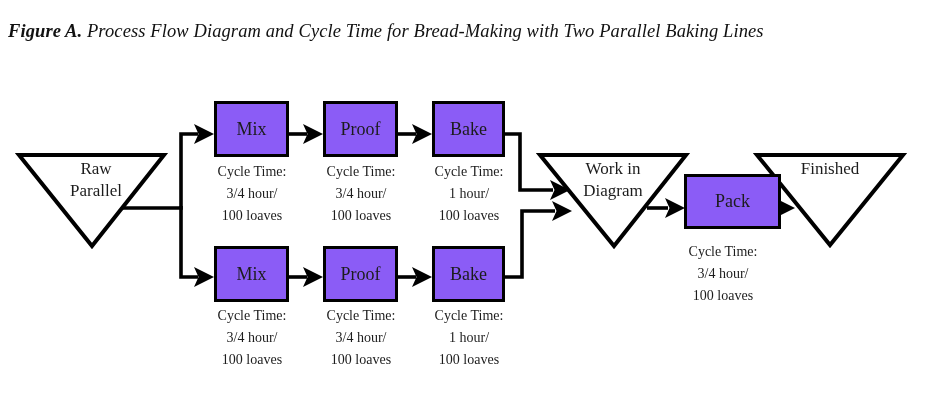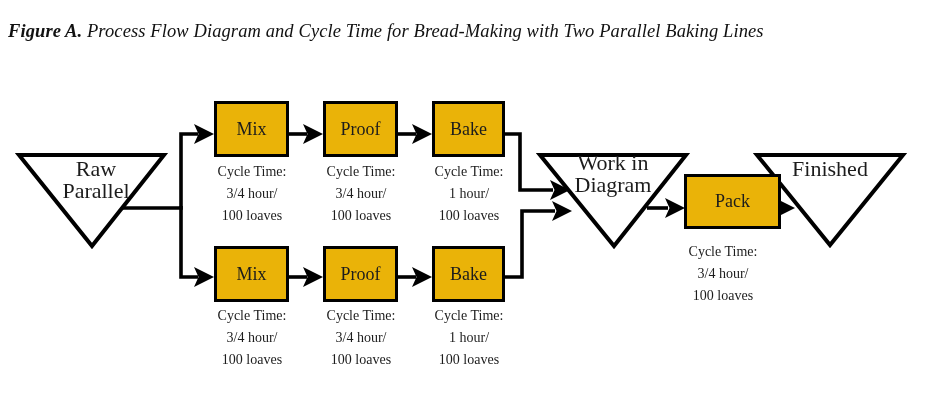--- a/index.html
+++ b/index.html
@@ -28,41 +28,41 @@
     left: 0; top: 0;
     width: 933px; height: 409px;
   }
   .tri-shape { fill: #ffffff; stroke: #000000; stroke-width: 4; stroke-linejoin: miter; }
   .flow-line { fill: none; stroke: #000000; stroke-width: 3.6; stroke-linejoin: miter; stroke-linecap: butt; }
   .arrow-head { fill: #000000; stroke: none; }
   .station-box {
     position: absolute;
     box-sizing: border-box;
     border: 3px solid #000000;
-    background: #eab308;
+    background: #8b5cf6;
     display: flex;
     align-items: center;
     justify-content: center;
     font-size: 18px;
     color: #1c1c1c;
   }
   .cycle-note {
     position: absolute;
     width: 124px;
     text-align: center;
     font-size: 14px;
     line-height: 21.8px;
     color: #1c1c1c;
     white-space: nowrap;
   }
   .tri-label {
     position: absolute;
     width: 150px;
     text-align: center;
-    font-size: 22px;
+    font-size: 17px;
     line-height: 22px;
     color: #1c1c1c;
   }
 </style>
 </head>
 <body>
 
 <div class="stage">
 
   <div class="figure-title">
@@ -96,21 +96,21 @@
     <polygon class="arrow-head" points="570,190 550,180 554.5,190 550,200"></polygon>
     <polygon class="arrow-head" points="572,211 552,201 556.5,211 552,221"></polygon>
     <polygon class="arrow-head" points="685,208 665,198 669.5,208 665,218"></polygon>
     <polygon class="arrow-head" points="795,208 775,198 779.5,208 775,218"></polygon>
   </svg>
 
   <div class="tri-label" style="left:21px; top:158px;">
     <div>Raw</div>
     <div>Parallel</div>
   </div>
-  <div class="tri-label" style="left:538px; top:152px;">
+  <div class="tri-label" style="left:538px; top:158px;">
     <div>Work in</div>
     <div>Diagram</div>
   </div>
   <div class="tri-label" style="left:755px; top:158px;">
     <div>Finished</div>
   </div>
 
   <div class="station-box" style="left:214px; top:101px; width:75px; height:56px;">
     <span>Mix</span>
   </div>

